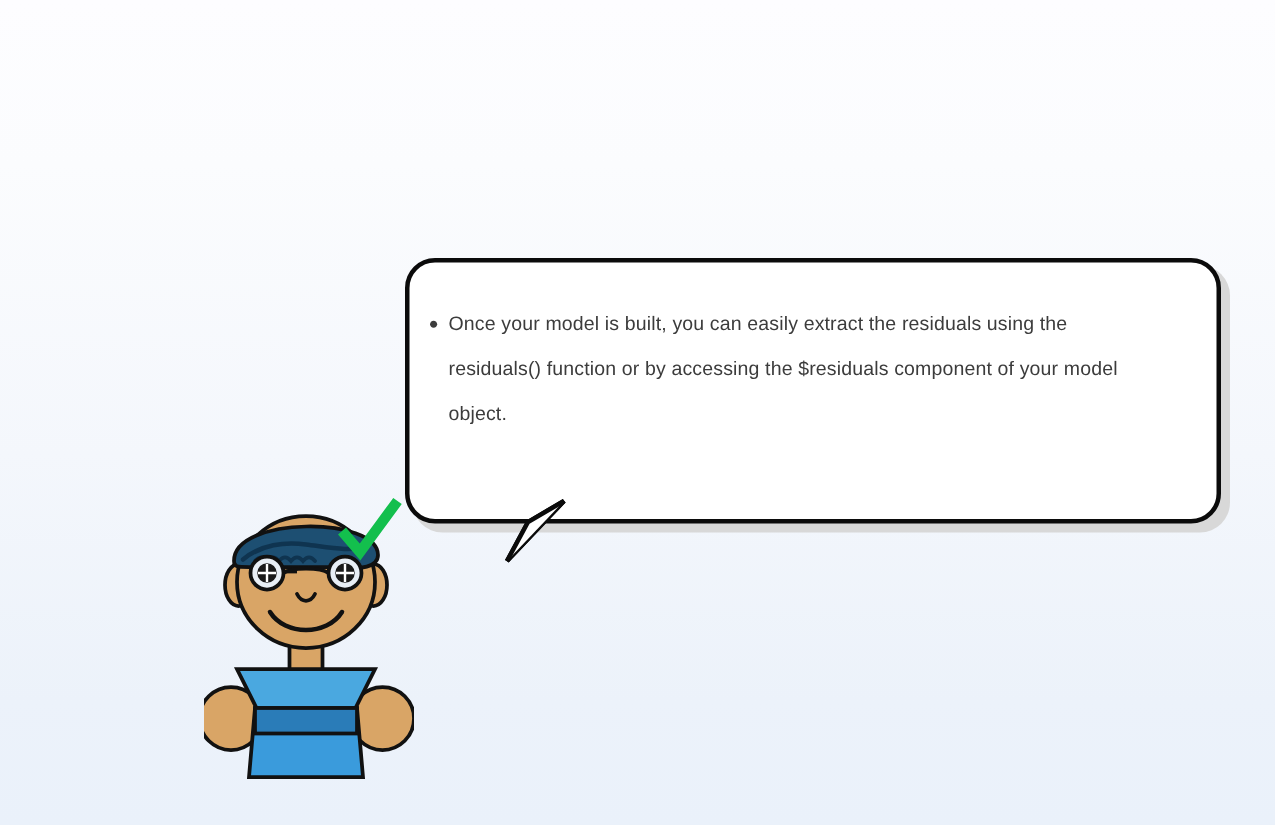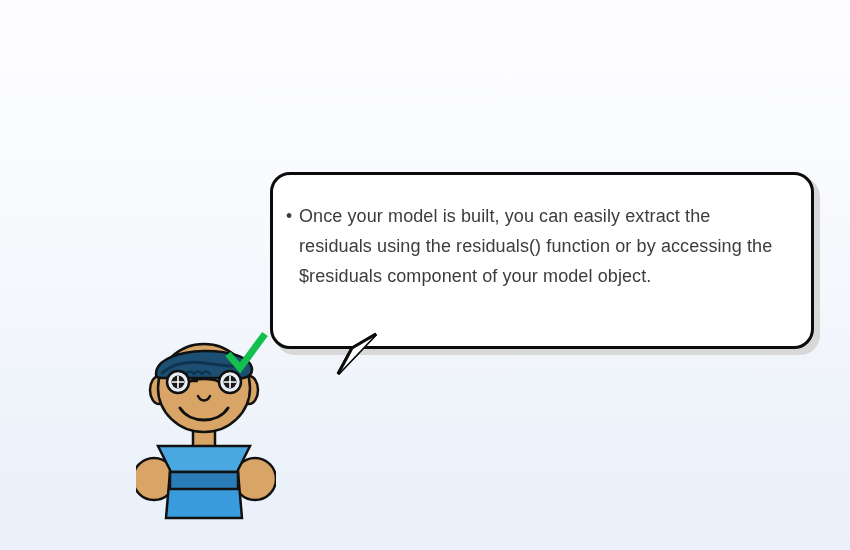--- a/index.html
+++ b/index.html
@@ -52,21 +52,21 @@
     box-sizing: border-box;
   }
 
   #bubble-text {
     position: absolute;
     left: 26px;
     top: 26px;
     width: 478px;
     color: #3c3c3c;
     font-family: "Liberation Sans", sans-serif;
-    font-size: 18px;
+    font-size: 13px;
     line-height: 30px;
     letter-spacing: 0.1px;
     white-space: pre-line;
   }
 
   #bubble-bullet {
     position: absolute;
     left: 13px;
     top: 26px;
     color: #3c3c3c;

